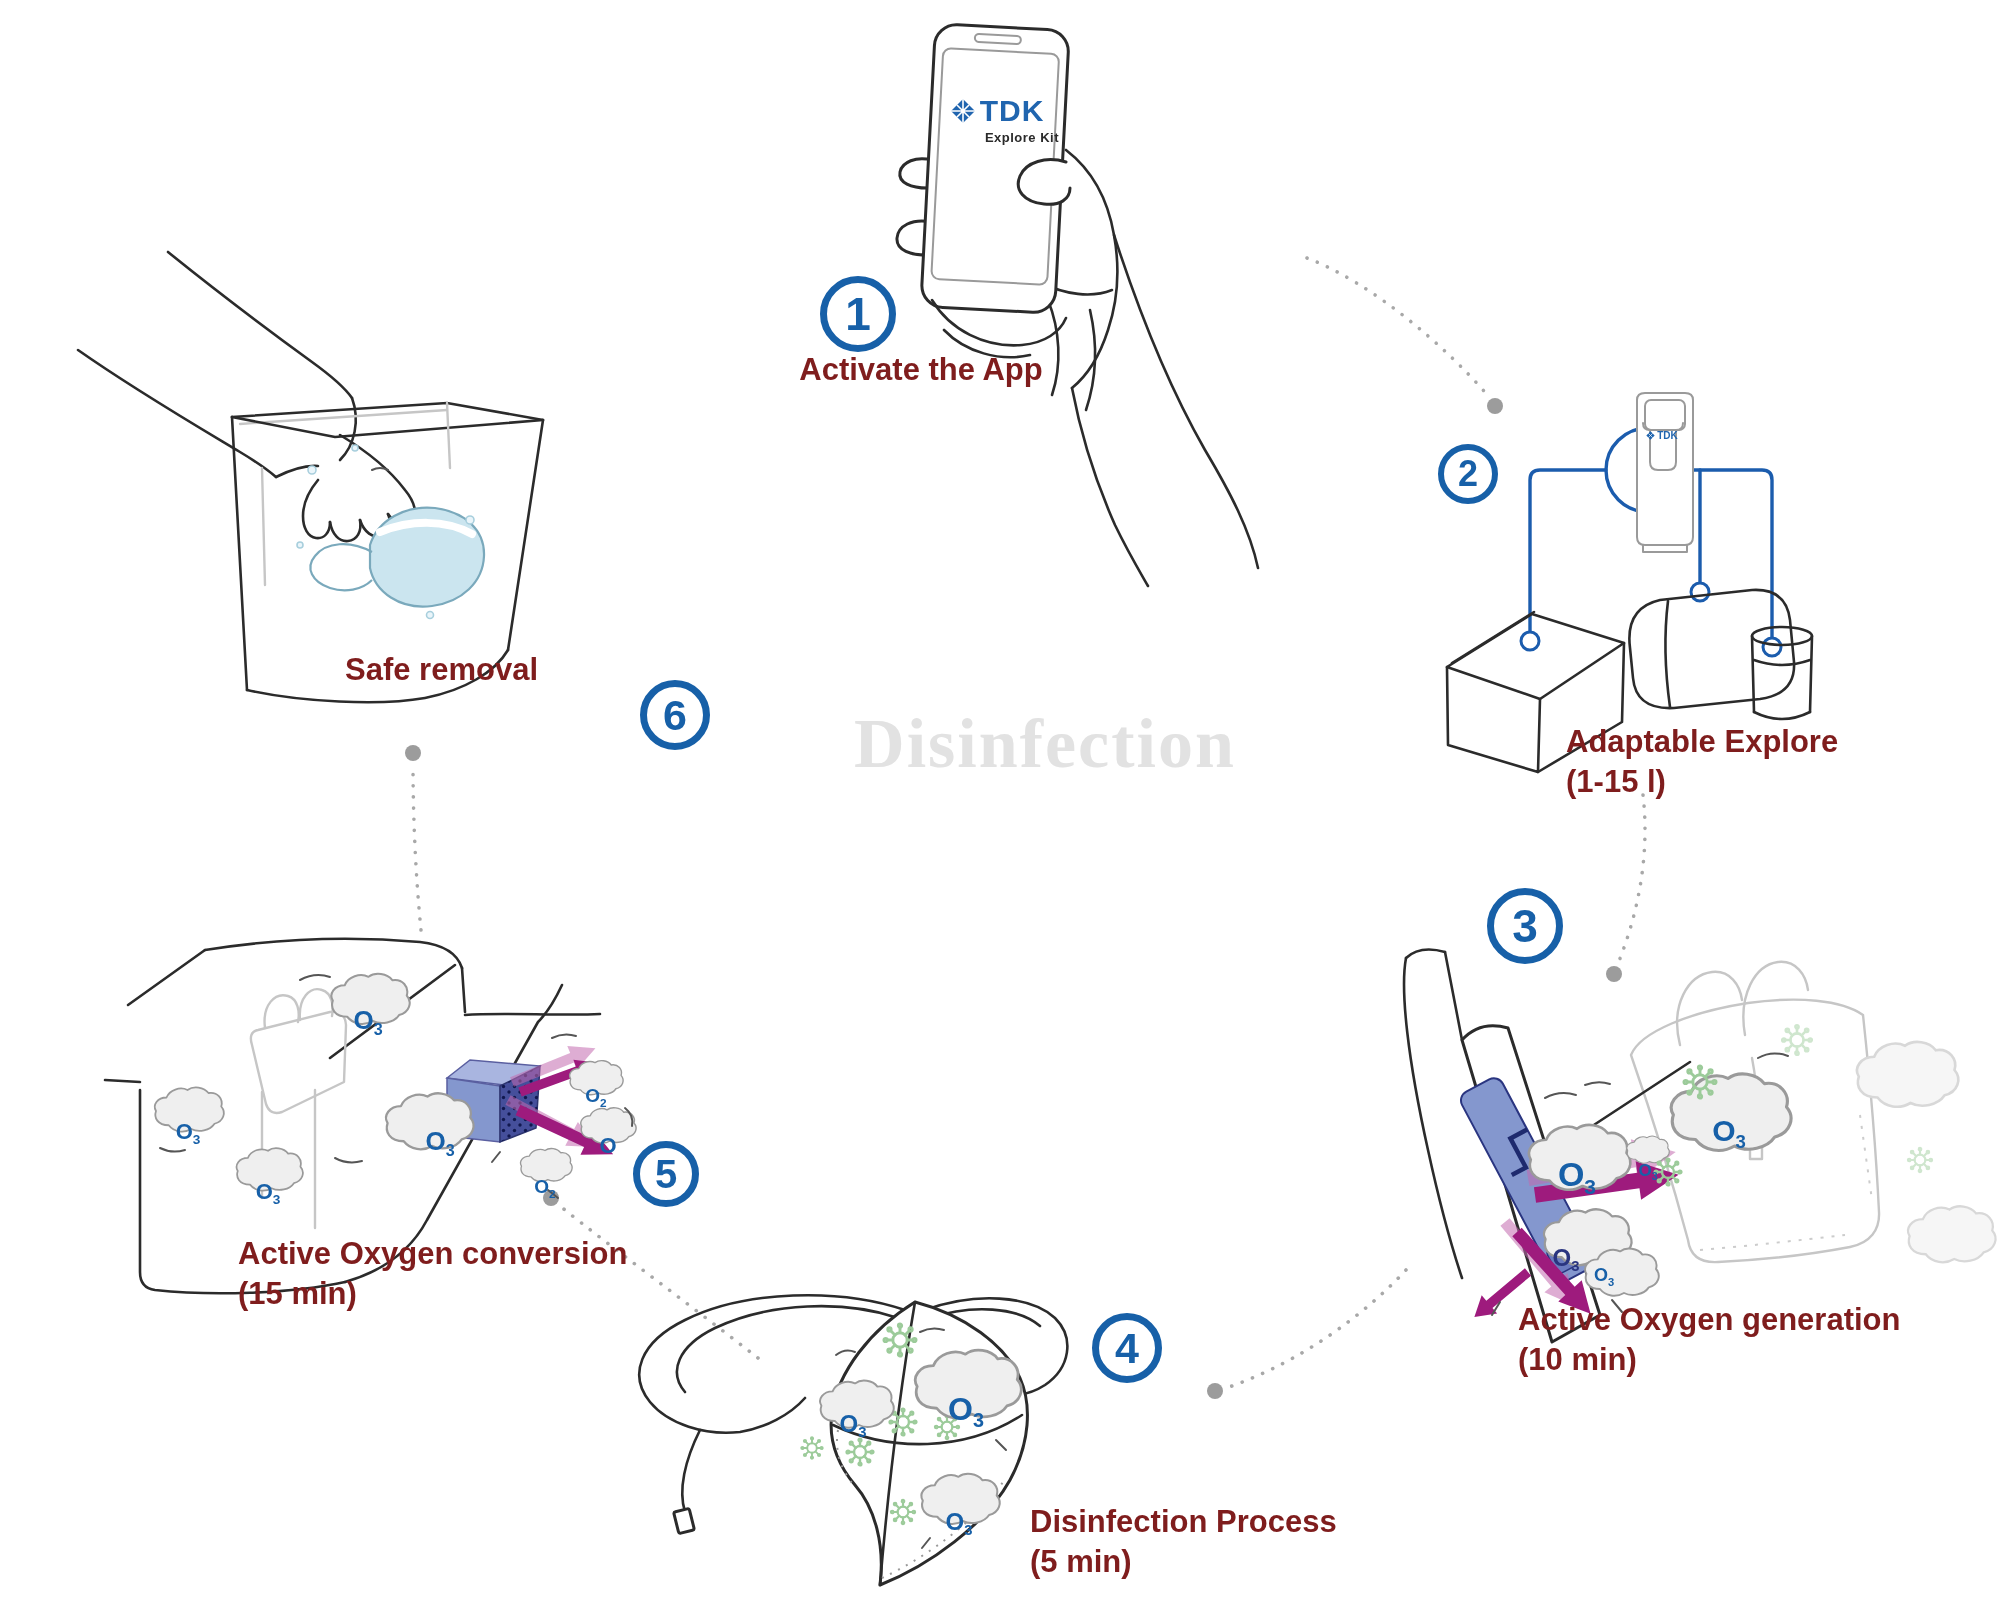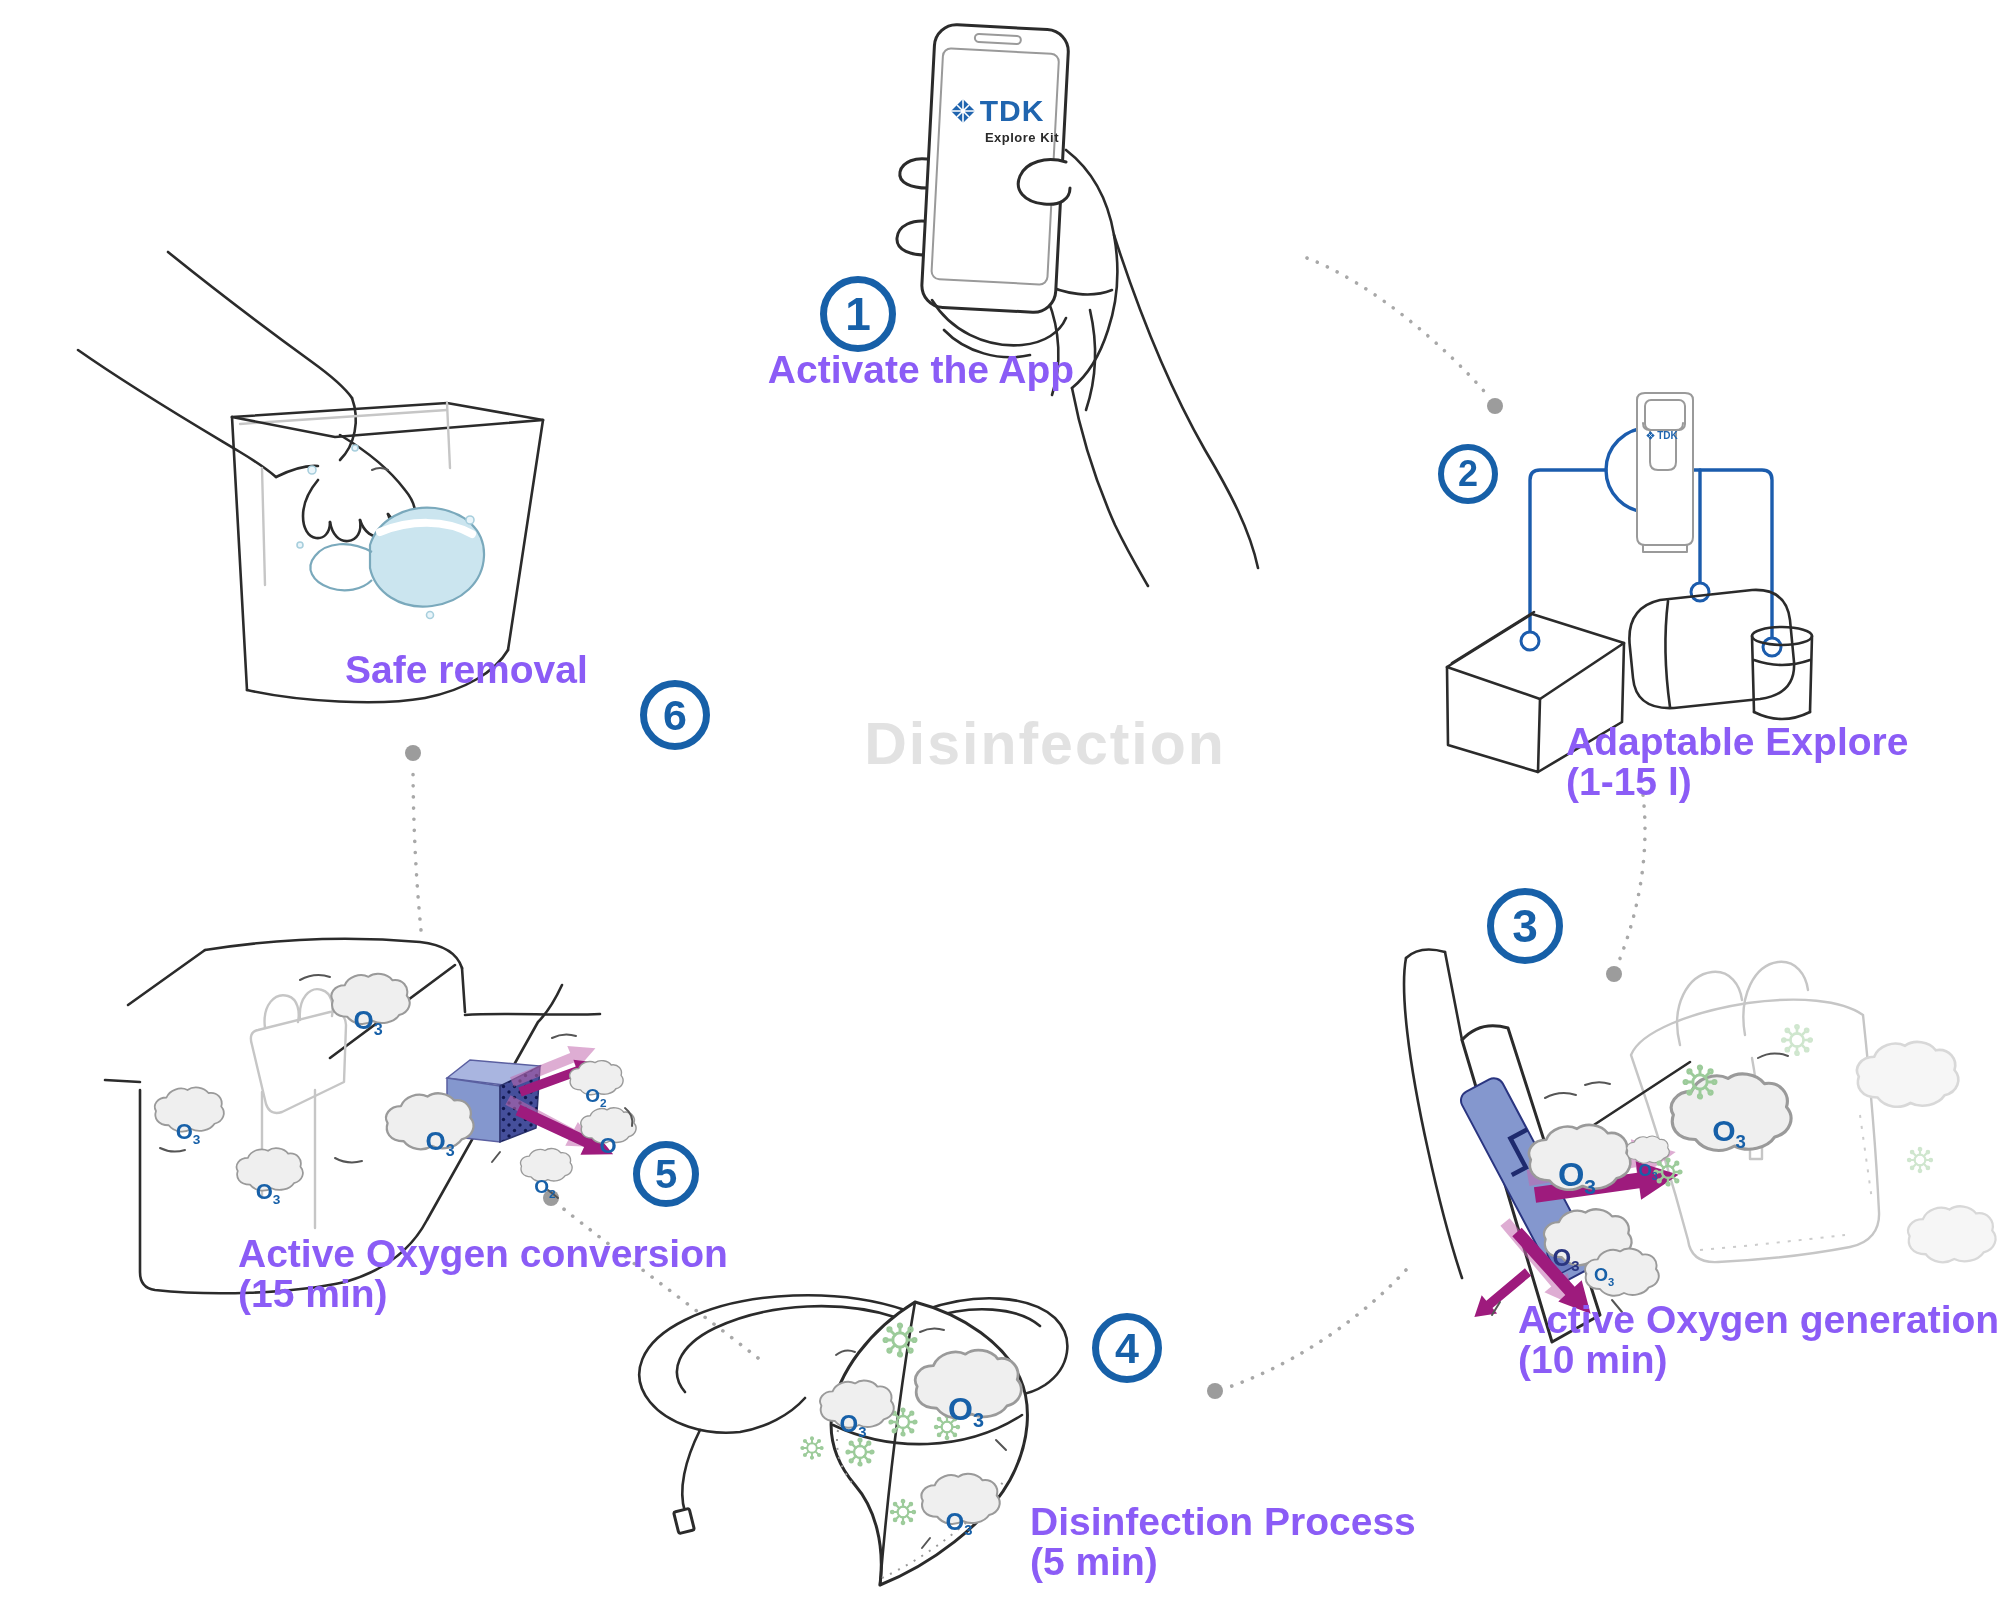--- a/index.html
+++ b/index.html
@@ -1,24 +1,24 @@
 <!DOCTYPE html>
 <html><head>
 <meta charset="utf-8">
 <style>
   html,body{margin:0;padding:0;background:#fff;}
   .canvas{position:relative;width:2000px;height:1612px;background:#ffffff;overflow:hidden;
           font-family:"Liberation Sans",sans-serif;}
   .watermark{position:absolute;left:545px;top:698px;width:1000px;text-align:center;
-             font-size:59px;font-weight:bold;color:#e2e2e2;line-height:92px;letter-spacing:2px;z-index:1;}
+             font-size:70px;font-weight:bold;color:#e2e2e2;line-height:92px;letter-spacing:2px;z-index:1;font-family:Liberation Serif, serif;}
   svg.art{position:absolute;left:0;top:0;z-index:2;}
   .overlay{position:absolute;z-index:3;text-align:right;}
   .badge{position:absolute;z-index:4;box-sizing:border-box;border:6px solid #1760A8;border-radius:50%;
          background:#fff;color:#1760A8;font-weight:bold;display:flex;align-items:center;justify-content:center;}
-  .step-label{position:absolute;z-index:4;color:#8b5cf6;font-weight:bold;font-size:39px;line-height:40px;white-space:nowrap;}
+  .step-label{position:absolute;z-index:4;color:#7f1d1d;font-weight:bold;font-size:31px;line-height:40px;white-space:nowrap;}
   .mol{position:absolute;z-index:4;color:#1760A8;font-weight:bold;transform:translate(-50%,-50%);white-space:nowrap;line-height:1;margin-top:22px;}
   .mol sub{font-size:62%;}
   .phone-logo{left:935px;top:94px;width:124px;display:flex;align-items:center;justify-content:center;gap:4px;}
   .phone-logo .t{font-size:30px;font-weight:bold;color:#2065AF;letter-spacing:1px;}
   .phone-sub{left:935px;top:130px;width:124px;text-align:right;font-size:13px;font-weight:bold;color:#2a2a2a;letter-spacing:0.5px;}
   .device-logo{left:1632px;top:430px;width:60px;display:flex;align-items:center;justify-content:center;gap:2px;}
   .device-logo .t{font-size:10px;font-weight:bold;color:#2065AF;}
   
   .k{stroke:#2b2b2b;stroke-width:2.6;fill:none;stroke-linecap:round;stroke-linejoin:round;}
   .kf{stroke:#2b2b2b;stroke-width:3;fill:#ffffff;stroke-linecap:round;stroke-linejoin:round;}

